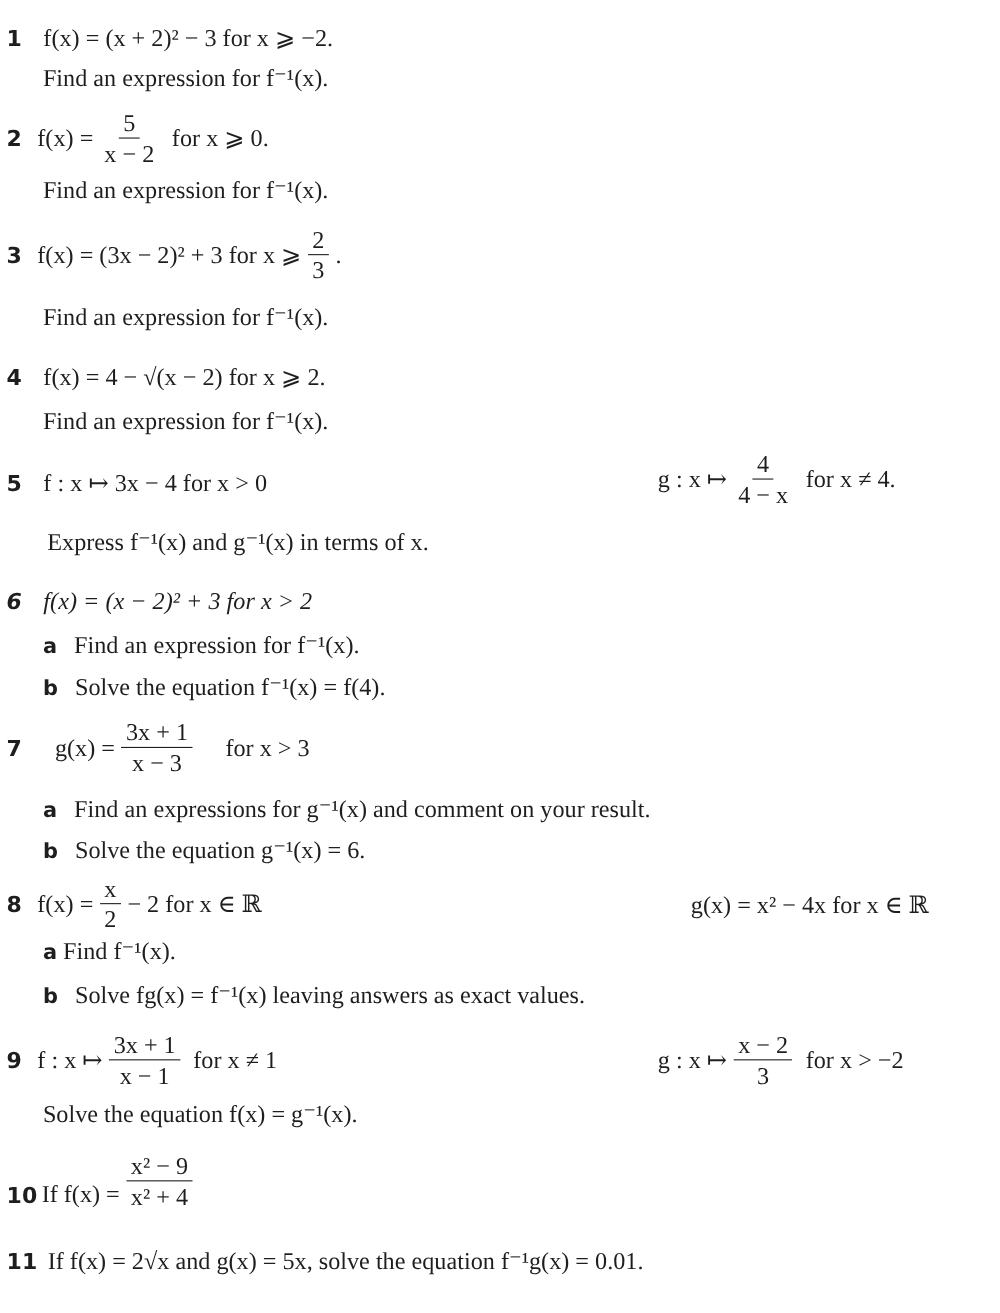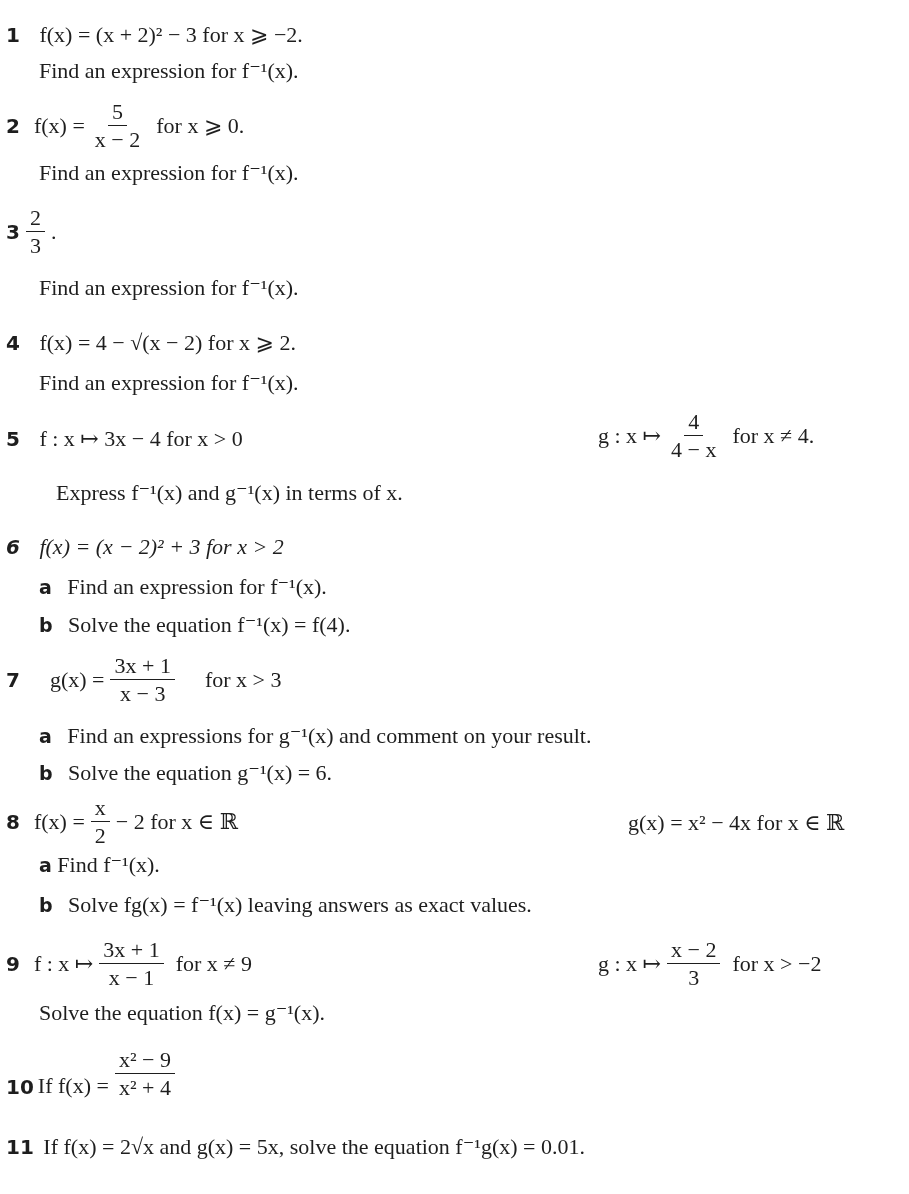--- a/index.html
+++ b/index.html
@@ -28,20 +28,21 @@
   <span class="frac">
     <span class="n">5</span>
     <span class="d">x − 2</span>
   </span>
   <span style="margin-left:6px">for  x ⩾ 0.</span>
 </div>
 <div class="abs" style="left:39px;top:160px;">Find an expression for f⁻¹(x).</div>
 
 <div class="abs" style="left:6px;top:206px;display:flex;align-items:center;">
   <span class="num">3</span>
+  <span style="margin-left:14px">f(x) = (3x − 2)² + 3  for  x ⩾</span>
   <span class="frac">
     <span class="n">2</span>
     <span class="d">3</span>
   </span>
   <span>.</span>
 </div>
 <div class="abs" style="left:39px;top:275px;">Find an expression for f⁻¹(x).</div>
 
 <div class="abs" style="left:6px;top:330px;">
   <span class="num">4</span>
@@ -54,21 +55,21 @@
   <span style="margin-left:14px">f : x ↦ 3x − 4  for  x &gt; 0</span>
 </div>
 <div class="abs" style="left:598px;top:410px;display:flex;align-items:center;">
   <span>g : x ↦</span>
   <span class="frac">
     <span class="n">4</span>
     <span class="d">4 − x</span>
   </span>
   <span style="margin-left:6px">for  x ≠ 4.</span>
 </div>
-<div class="abs" style="left:56px;top:480px;">Express f⁻¹(x) and g⁻¹(x) in terms of x.</div>
+<div class="abs" style="left:43px;top:480px;">Express f⁻¹(x) and g⁻¹(x) in terms of x.</div>
 
 <div class="abs" style="left:6px;top:534px;font-style:italic;">
   <span class="num">6</span>
   <span style="margin-left:14px">f(x) = (x − 2)² + 3  for  x &gt; 2</span>
 </div>
 <div class="abs" style="left:39px;top:574px;">
   <span class="sub">a</span>
   <span style="margin-left:10px">Find an expression for f⁻¹(x).</span>
 </div>
 <div class="abs" style="left:39px;top:612px;">
@@ -113,21 +114,21 @@
   <span style="margin-left:10px">Solve  fg(x) = f⁻¹(x) leaving answers as exact values.</span>
 </div>
 
 <div class="abs" style="left:6px;top:938px;display:flex;align-items:center;">
   <span class="num">9</span>
   <span style="margin-left:14px">f : x ↦</span>
   <span class="frac">
     <span class="n">3x + 1</span>
     <span class="d">x − 1</span>
   </span>
-  <span style="margin-left:6px">for  x ≠ 9</span>
+  <span style="margin-left:6px">for  x ≠ 1</span>
 </div>
 <div class="abs" style="left:598px;top:938px;display:flex;align-items:center;">
   <span>g : x ↦</span>
   <span class="frac">
     <span class="n">x − 2</span>
     <span class="d">3</span>
   </span>
   <span style="margin-left:6px">for  x &gt; −2</span>
 </div>
 <div class="abs" style="left:39px;top:1000px;">Solve the equation  f(x) = g⁻¹(x).</div>

